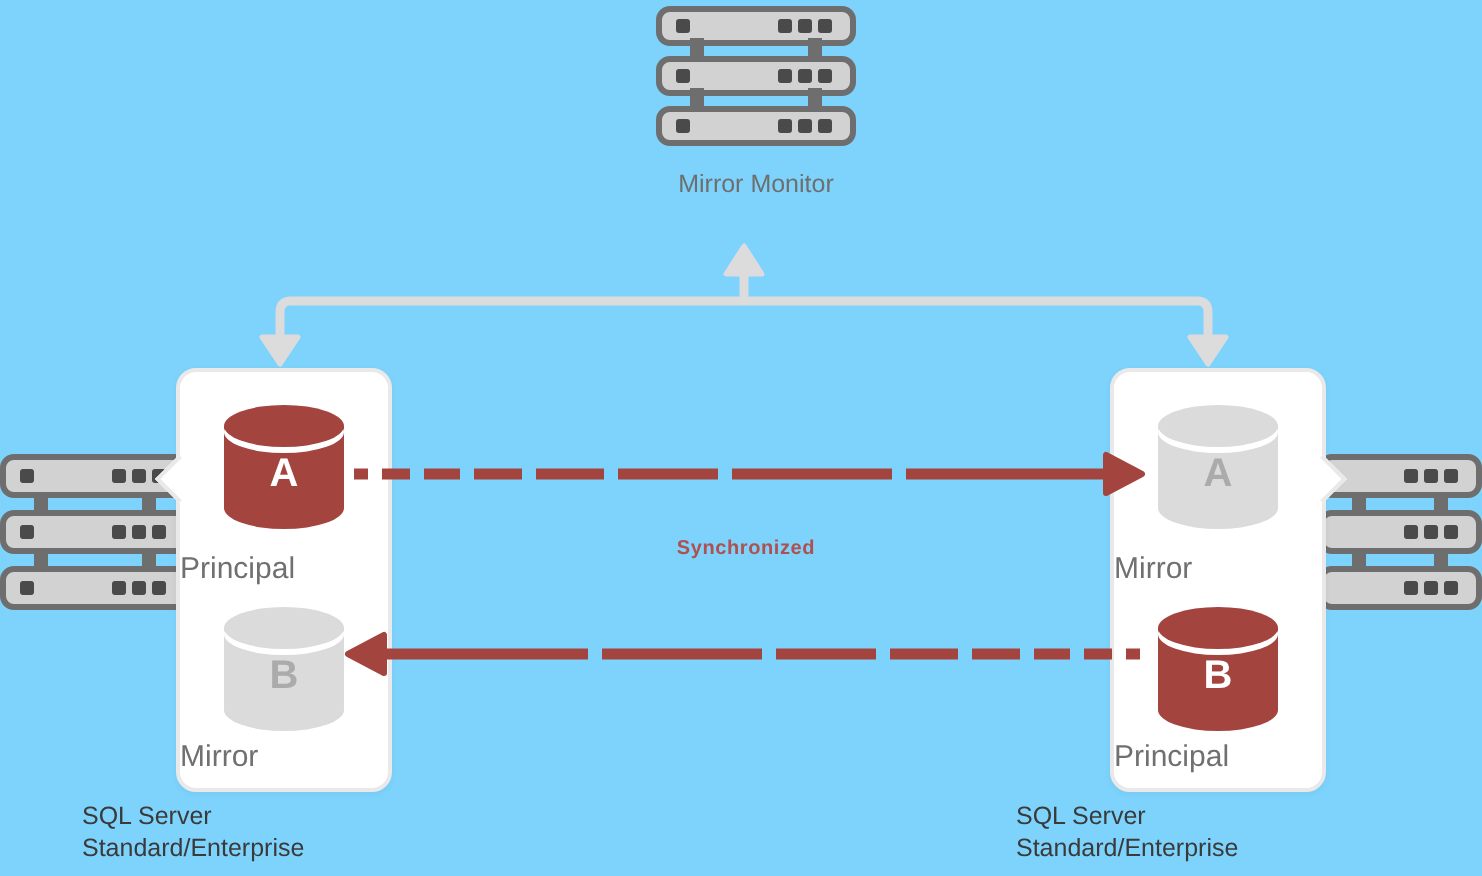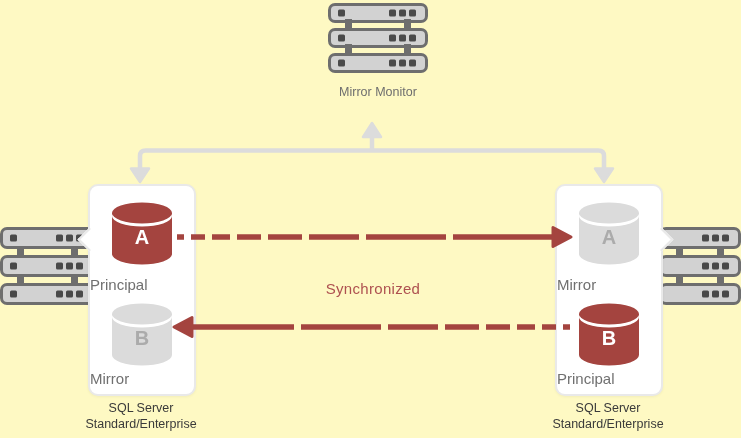--- a/index.html
+++ b/index.html
@@ -1,18 +1,18 @@
 <!DOCTYPE html>
 <html><head>
 <meta charset="utf-8">
 <style>
   html,body { margin:0; padding:0; background:#ffffff; }
   .stage {
     position:relative; width:741px; height:438px; overflow:hidden;
-    background:#fef9c3;
+    background:#7dd3fc;
     font-family:"Liberation Sans", sans-serif;
   }
   
   .rack { position:absolute; }
   .unit {
     box-sizing:border-box; position:relative;
     background:#D2D2D2; border:3px solid #6E6E6E; border-radius:7px;
   }
   .rack-top .unit  { width:100px; height:20px; }
   .rack-side .unit { width:100%;  height:22px; }
@@ -34,28 +34,28 @@
   .dots i { width:7px; height:7px; background:#4A4A4A; border-radius:1.5px; }
   .rack-top  { left:328px; top:3px; width:100px; z-index:1; }
   .rack-left { left:0px;  top:227px; width:95px; z-index:1; }
   .rack-right{ left:659px; top:227px; width:82px; z-index:1; }
   
   .monitor-label {
     position:absolute; left:278px; top:84px; width:200px; text-align:center;
     color:#6E6E6E; font-size:12.5px; line-height:16px; z-index:2;
   }
   .caption {
-    position:absolute; top:400px; width:200px; text-align:center;
+    position:absolute; top:400px; width:200px; text-align:left;
     color:#3A3A3A; font-size:12.5px; line-height:16px; z-index:2;
   }
   .caption-left  { left:41px; }
   .caption-right { left:508px; }
   .sync-label {
-    position:absolute; left:273px; top:280px; width:200px; text-align:center;
-    color:#AE5150; font-size:15px; font-weight:400; letter-spacing:0.3px; z-index:4;
+    position:absolute; left:273px; top:269px; width:200px; text-align:center;
+    color:#AE5150; font-size:10px; font-weight:700; letter-spacing:0.3px; z-index:4;
   }
   
   .server-box {
     position:absolute; top:184px; width:108px; height:212px; box-sizing:border-box;
     background:#ffffff; border:2px solid #E9E9E9; border-radius:10px; z-index:3;
     box-shadow:0 1px 3px rgba(0,0,0,0.05);
   }
   .server-box.left  { left:88px; }
   .server-box.right { left:555px; }
   .notch {

